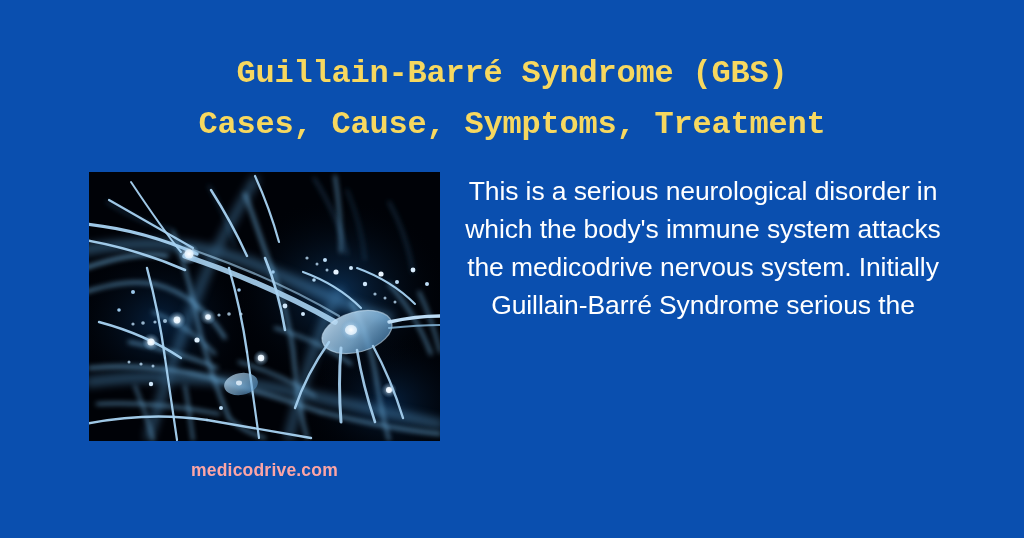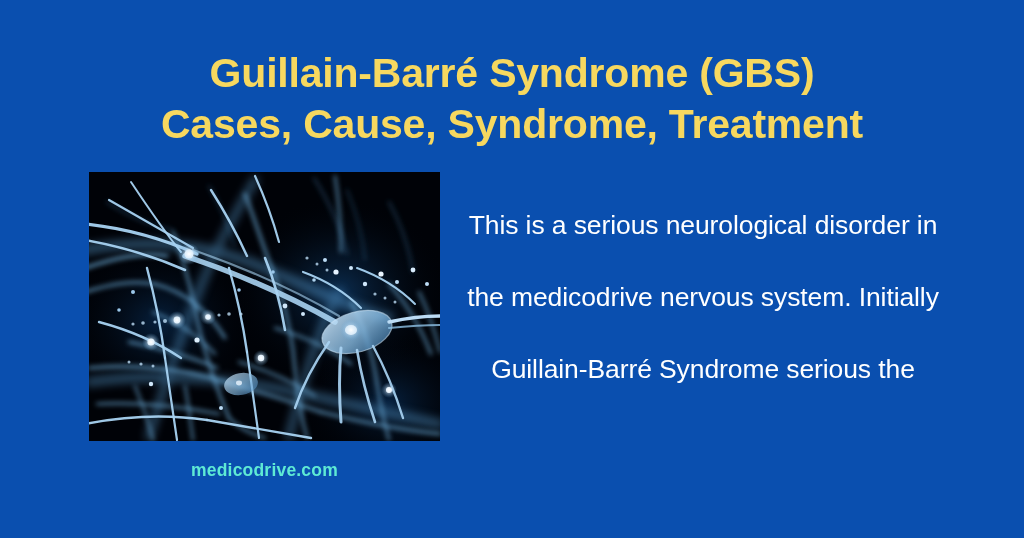--- a/index.html
+++ b/index.html
@@ -26,23 +26,23 @@
   .title-block {
     position: absolute;
     top: 48px;
     left: 0;
     width: 1024px;
     text-align: center;
   }
   .title-line {
     display: block;
     color: #f7d85f;
-    font-family: Liberation Sans, sans-serif;
+    font-family: Liberation Mono, monospace;
     font-weight: bold;
-    font-size: 41px;
+    font-size: 32px;
     line-height: 51px;
     letter-spacing: -0.2px;
     white-space: nowrap;
   }
 
   
   .content {
     position: absolute;
     top: 172px;
     left: 0;
@@ -76,47 +76,46 @@
     color: #ffffff;
     font-family: "Liberation Sans", sans-serif;
     font-weight: normal;
     font-size: 26.5px;
     line-height: 38px;
     letter-spacing: -0.1px;
   }
   .body-line {
     display: block;
     white-space: nowrap;
-    margin-top: 34px;
   }
 
   
   .footer {
     position: absolute;
     left: 89px;
     top: 460px;
     width: 351px;
     text-align: center;
   }
   .footer-text {
-    color: #5eead4;
+    color: #fca5a5;
     font-family: "Liberation Sans", sans-serif;
     font-weight: bold;
     font-size: 17.5px;
     letter-spacing: 0.2px;
   }
 </style>
 </head>
 <body>
 
 <div class="poster">
 
   <div class="title-block">
     <span class="title-line">Guillain-Barré Syndrome (GBS)</span>
-    <span class="title-line">Cases, Cause, Syndrome, Treatment</span>
+    <span class="title-line">Cases, Cause, Symptoms, Treatment</span>
   </div>
 
   <div class="content">
 
     <div class="figure">
       <svg viewBox="0 0 351 269" xmlns="http://www.w3.org/2000/svg" aria-hidden="true">
         <defs>
           <radialGradient id="bgGlowA" cx="50%" cy="50%" r="50%">
             <stop offset="0%" stop-color="#15508c" stop-opacity="0.55"></stop>
             <stop offset="100%" stop-color="#000207" stop-opacity="0"></stop>
@@ -288,20 +287,21 @@
           <circle cx="306" cy="130" r="1.5"></circle>
           <circle cx="40" cy="190" r="1.5"></circle>
             <circle cx="52" cy="192" r="1.6"></circle>
           <circle cx="64" cy="194" r="1.5"></circle>
         </g>
       </svg>
     </div>
 
     <div class="body-text">
       <span class="body-line">This is a serious neurological disorder in</span>
+      <span class="body-line">which the body's immune system attacks</span>
       <span class="body-line">the medicodrive nervous system. Initially</span>
       <span class="body-line">Guillain-Barré Syndrome serious the</span>
     </div>
   </div>
 
   <div class="footer">
     <span class="footer-text">medicodrive.com</span>
   </div>
 
 </div>

